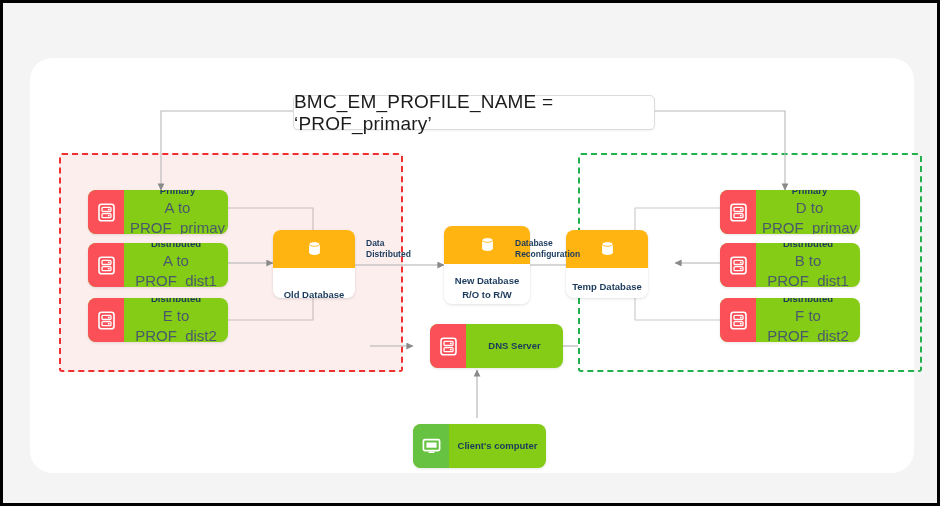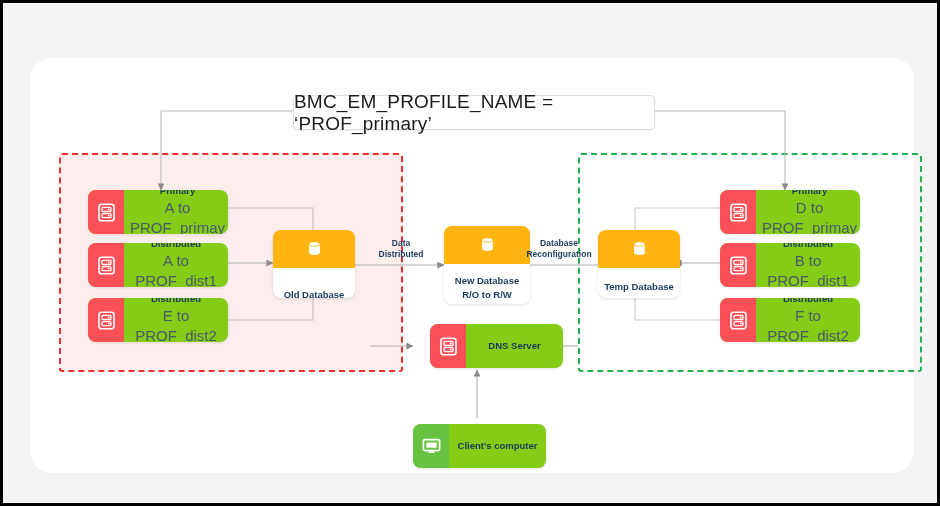--- a/index.html
+++ b/index.html
@@ -82,21 +82,21 @@
   }
   .db .lab{
     height:100%;
     display:flex;flex-direction:column;align-items:center;justify-content:center;
     font-size:9.5px;font-weight:bold;color:#1b3a5c;line-height:1.45;
     padding:4px 2px;
   }
 
   
   .edge-label{
-    position:absolute;text-align:center;
+    position:absolute;text-align:left;
     font-size:8.5px;font-weight:bold;color:#1b3a5c;line-height:1.3;
     z-index:5;
   }
 
   svg.wires{position:absolute;left:0;top:0;width:884px;height:415px;z-index:2;}
 </style>
 </head>
 <body>
 
 <div class="outer-frame">
@@ -258,21 +258,21 @@
             <ellipse cx="7.5" cy="12.6" rx="5.4" ry="2.3" fill="#fff"></ellipse>
             <ellipse cx="7.5" cy="4" rx="5.4" ry="2.3" fill="none" stroke="#ffb411" stroke-width="0.9"></ellipse>
           </svg>
         </div>
         <div class="lab" style="height:40px;">
           <div>New Database</div>
           <div>R/O to R/W</div>
         </div>
       </div>
 
-      <div class="db" style="left:568px;top:172px;width:82px;height:68px;">
+      <div class="db" style="left:536px;top:172px;width:82px;height:68px;">
         <div class="cap">
           <svg width="15" height="19" viewBox="0 0 15 19">
             <ellipse cx="7.5" cy="4" rx="5.4" ry="2.3" fill="#fff"></ellipse>
             <rect x="2.1" y="4" width="10.8" height="8.6" fill="#fff"></rect>
             <ellipse cx="7.5" cy="12.6" rx="5.4" ry="2.3" fill="#fff"></ellipse>
             <ellipse cx="7.5" cy="4" rx="5.4" ry="2.3" fill="none" stroke="#ffb411" stroke-width="0.9"></ellipse>
           </svg>
         </div>
         <div class="lab" style="height:30px;">
           <div>Temp Database</div>

